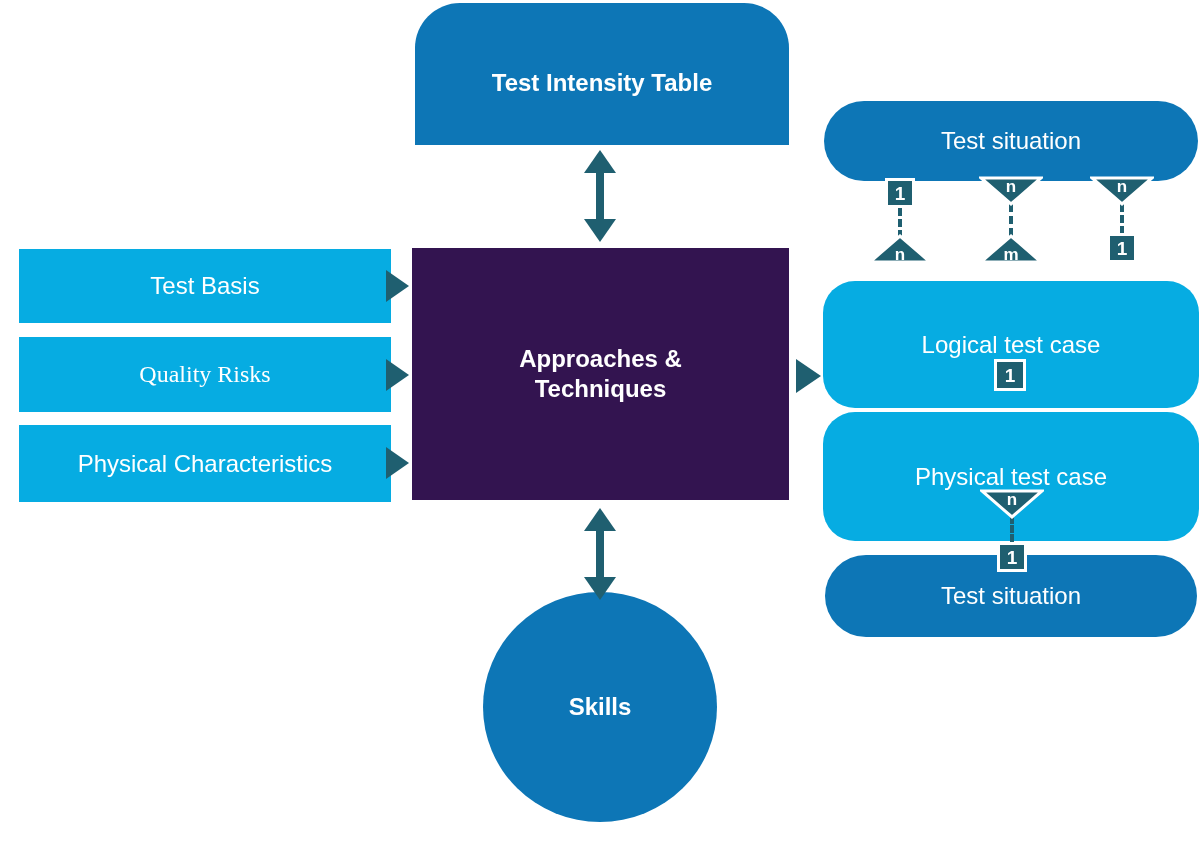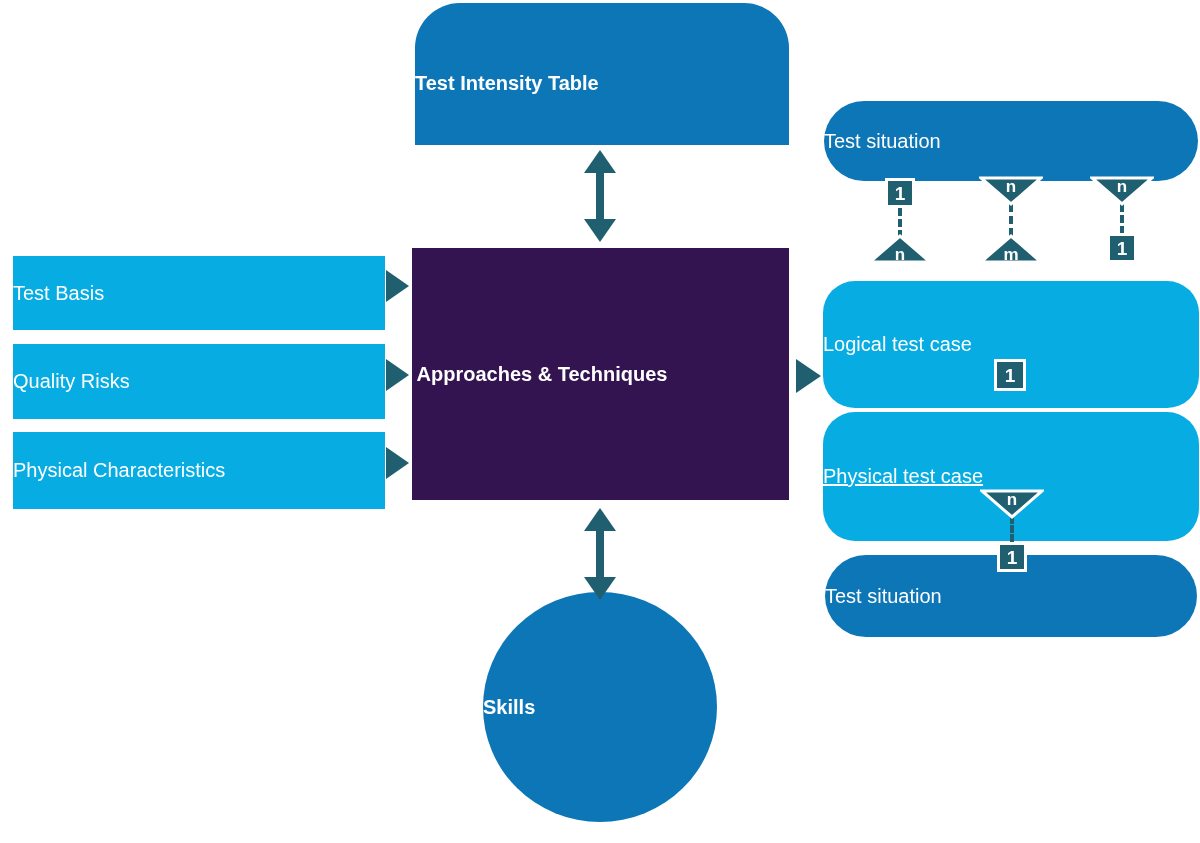--- a/index.html
+++ b/index.html
@@ -6,40 +6,40 @@
     --dark-blue:#0d76b6;
     --light-blue:#06ace2;
     --purple:#331450;
     --teal:#1f5f70;
     --white:#ffffff;
   }
   html,body{margin:0;padding:0;background:#fff;}
   body{font-family:"Liberation Sans","DejaVu Sans",sans-serif;}
   .canvas{position:relative;width:1200px;height:843px;background:#fff;overflow:hidden;}
 
-  .node{position:absolute;display:flex;align-items:center;
-        color:#fff;font-size:20px;text-align:center;box-sizing:border-box;z-index:1;}
+  .node{position:absolute;display:flex;align-items:center;justify-content:center;
+        color:#fff;font-size:24px;text-align:center;box-sizing:border-box;z-index:1;}
   .bold{font-weight:bold;}
 
   .top-box{left:415px;top:3px;width:374px;height:142px;background:var(--dark-blue);
            border-radius:45px 45px 0 0;padding-top:18px;}
   .purple-box{left:412px;top:248px;width:377px;height:252px;background:var(--purple);}
   .purple-box span{display:block;width:260px;line-height:1.25;}
 
-  .left-box{left:13px;width:372px;background:var(--light-blue);margin-top:7px;}
+  .left-box{left:19px;width:372px;background:var(--light-blue);}
   .lb1{top:249px;height:74px;}
-  .lb2{top:337px;height:75px;}
+  .lb2{top:337px;height:75px;font-family:Liberation Serif, serif;}
   .lb3{top:425px;height:77px;}
 
   .stadium{background:var(--dark-blue);}
   .test-situation{left:824px;top:101px;width:374px;height:80px;border-radius:40px;}
   .test-scenario{left:825px;top:555px;width:372px;height:82px;border-radius:41px;}
   .case-box{left:823px;width:376px;background:var(--light-blue);border-radius:32px;margin-top:36px;}
   .logical{top:245px;height:127px;}
-  .physical{top:376px;height:129px;text-decoration:underline;}
+  .physical{top:376px;height:129px;}
 
   .skills-circle{left:483px;top:592px;width:234px;height:230px;border-radius:50%;
                  background:var(--dark-blue);}
 
   .icon{position:absolute;z-index:2;}
   .tri-fill{fill:var(--teal);}
   .tri-outline{fill:var(--teal);stroke:#fff;stroke-width:3px;stroke-linejoin:miter;}
   .svg-letter{fill:#fff;font-family:"Liberation Sans",sans-serif;font-weight:bold;font-size:17px;}
 
   .marker-square{position:absolute;z-index:5;width:30px;height:30px;box-sizing:border-box;

